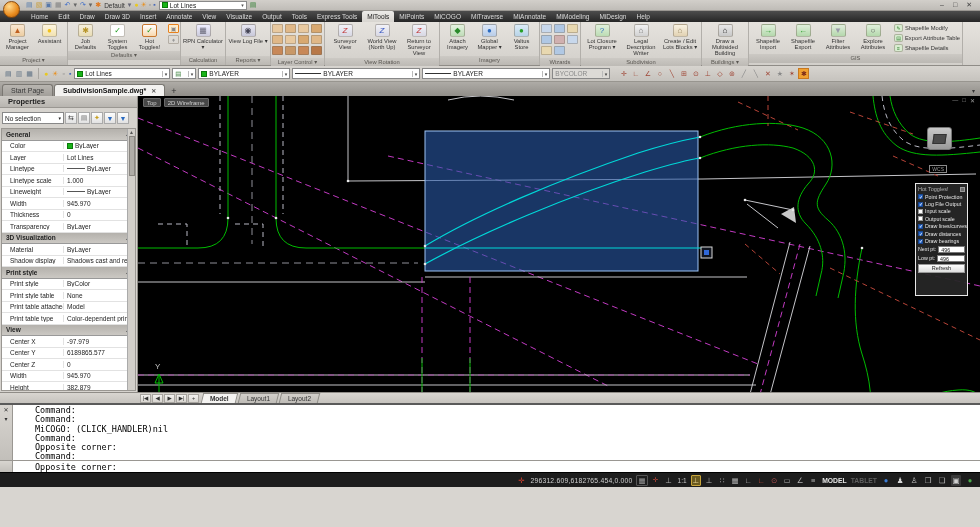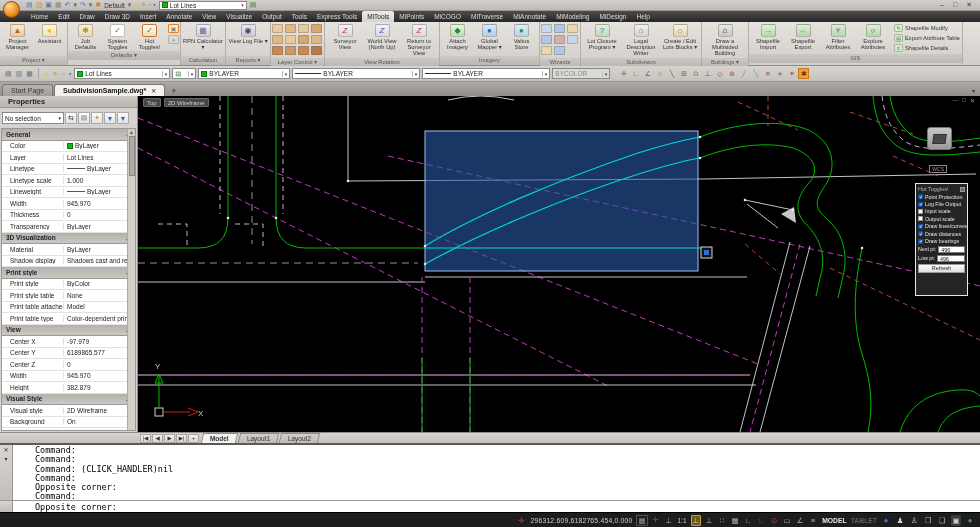--- a/index.html
+++ b/index.html
@@ -51,21 +51,21 @@
 
 
 .doctabs{height:14px;background:linear-gradient(#aeaba6,#918e89);display:flex;align-items:flex-end;padding-left:2px;}
 .dtab{height:12px;display:flex;align-items:center;padding:0 8px;font-size:7px;color:#3a3a3a;background:linear-gradient(#b8b5b0,#a29f9a);border:1px solid #7a7772;border-bottom:none;border-radius:3px 3px 0 0;margin-right:1px;}
 .dtab.active{background:#f3f2f0;font-weight:bold;color:#111;}
 .dtab .tclose{margin-left:5px;font-size:6px;color:#555;}
 .dplus{font-size:9px;color:#333;padding:0 5px;}
 .dcar{margin-left:auto;font-size:6px;color:#333;padding:0 5px 2px 0;}
 
 
-.main{height:336px;display:flex;}
+.main{height:296px;display:flex;}
 
 
 .props{width:138px;background:#d6d3ce;border-right:1px solid #8f8c87;display:flex;flex-direction:column;overflow:hidden;}
 .ptitle{height:12px;background:linear-gradient(#cdcac5,#b8b5b0);font-weight:bold;font-size:7.5px;display:flex;align-items:center;padding-left:8px;border-bottom:1px solid #9a9792;}
 .pfilter{height:20px;display:flex;align-items:center;gap:1px;padding:0 2px;}
 .pselect{width:62px;height:12px;background:#fff;border:1px solid #888;font-size:6.5px;display:flex;align-items:center;padding:0 2px;}
 .pselect .car{margin-left:auto;font-size:5px;}
 .pficon{width:12px;height:12px;border:1px solid #aaa;background:linear-gradient(#fdfdfd,#e2e2e2);display:flex;align-items:center;justify-content:center;font-size:7px;}
 .prows{flex:1;position:relative;background:#fff;border:1px solid #9a9792;margin:0 1px 1px 1px;overflow:hidden;}
 .prow{height:11.5px;display:flex;border-bottom:1px solid #e2e2e2;font-size:6.5px;align-items:center;}
@@ -929,21 +929,21 @@
 <div class="cmdwin">
   <div class="cmdgutter">
 
   <span>✕</span>
       <span>▾</span>
     </div>
   <div class="cmdlines">
 
   <div>Command:</div>
       <div>Command:</div>
-      <div>Command: (CLICK_HANDLER)nil</div>
+      <div>MiCOGO: (CLICK_HANDLER)nil</div>
       <div>Command:</div>
       <div>Opposite corner:</div>
       <div>Command:</div>
     </div>
 </div>
 <div class="cmdprompt">
   <div class="cmdgutter" style="height:100%;"></div>
   <div class="txt">Opposite corner:</div>
 </div>
 

